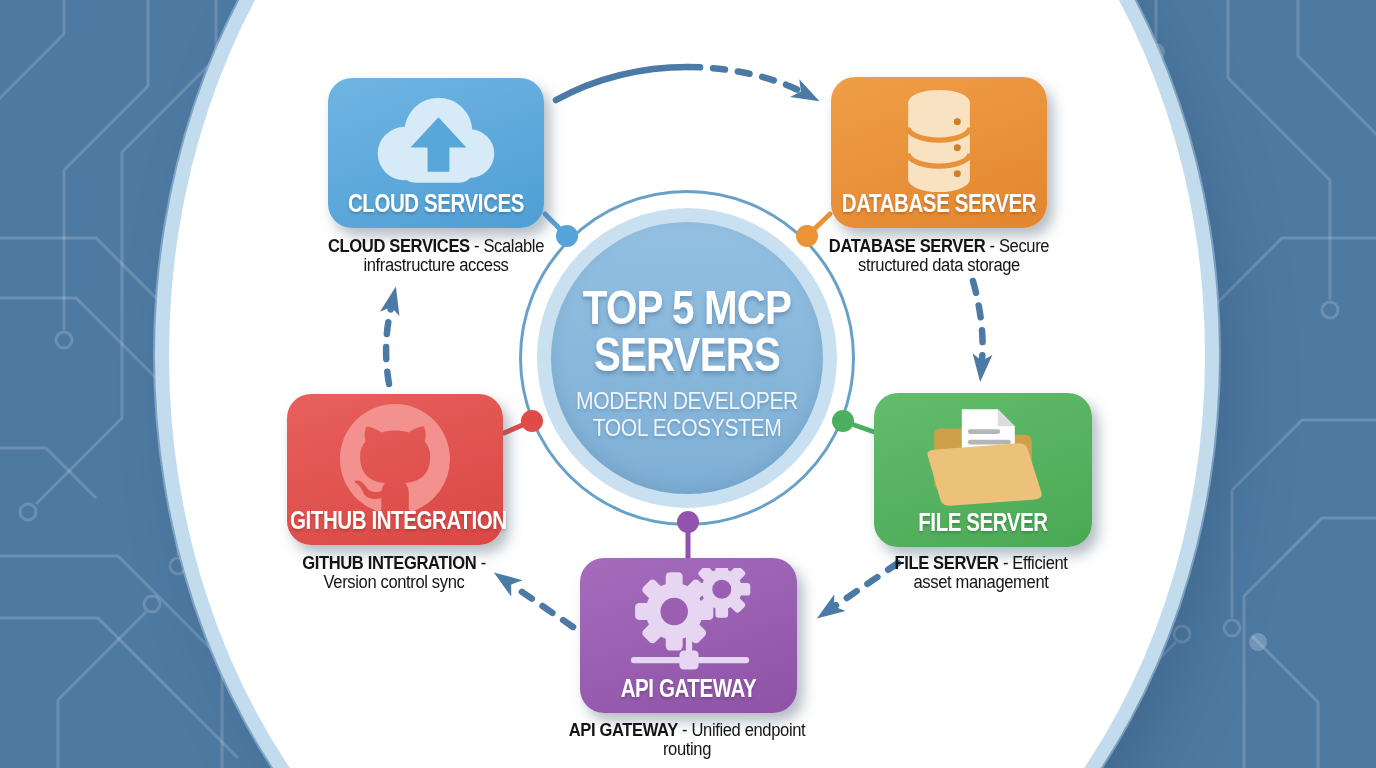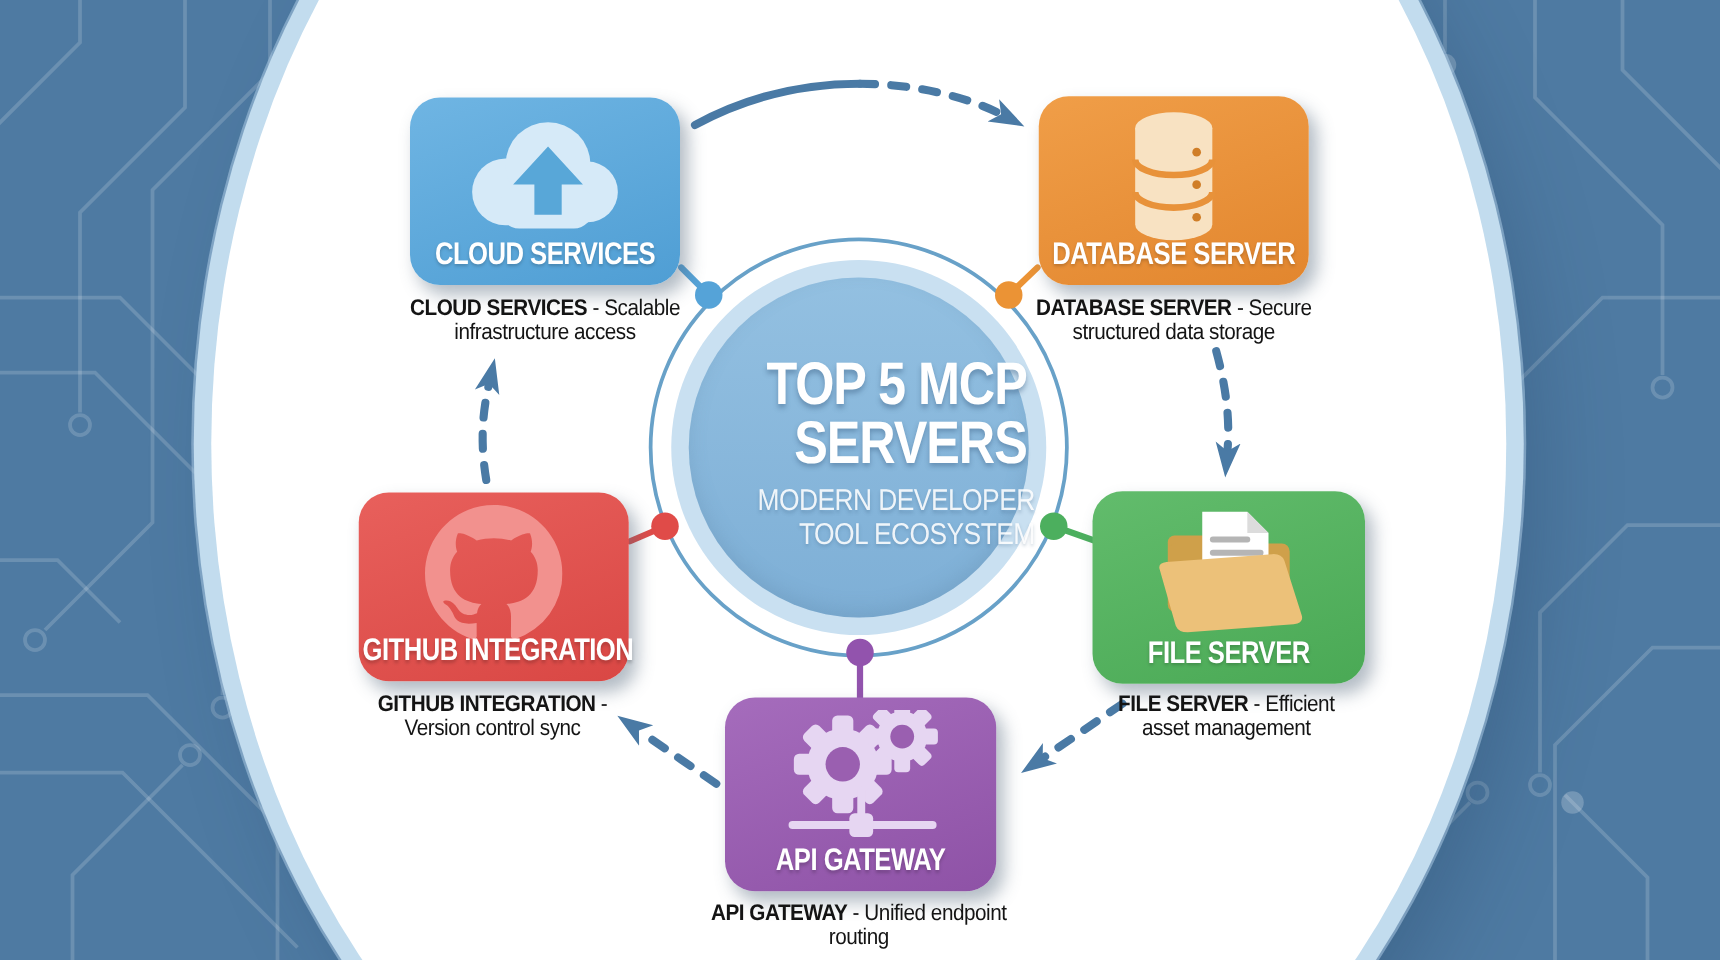--- a/index.html
+++ b/index.html
@@ -31,21 +31,21 @@
   .center-rim {
     position:absolute; left:537px; top:208px; width:300px; height:300px;
     background:#c9e0f1; border-radius:50%; z-index:2;
   }
   .center-disc {
     position:absolute; left:551px; top:222px; width:272px; height:272px;
     background:linear-gradient(180deg,#93c0e1,#7eafd6); border-radius:50%; z-index:2;
     box-shadow: inset 0 -6px 14px rgba(90,130,165,.25);
   }
   .center-text {
-    position:absolute; left:527px; top:284px; width:320px; text-align:right; z-index:3; color:#fff;
+    position:absolute; left:527px; top:284px; width:320px; text-align:center; z-index:3; color:#fff;
   }
   .center-title {
     font-size:48px; font-weight:bold; line-height:47px; letter-spacing:-1px;
     transform:scaleX(.84); text-shadow:0 3px 5px rgba(60,95,130,.45);
   }
   .center-sub {
     margin-top:9px; font-size:24px; line-height:27px; color:rgba(255,255,255,.88);
     transform:scaleX(.88); letter-spacing:-.5px; text-shadow:0 2px 3px rgba(60,95,130,.3);
   }
 

